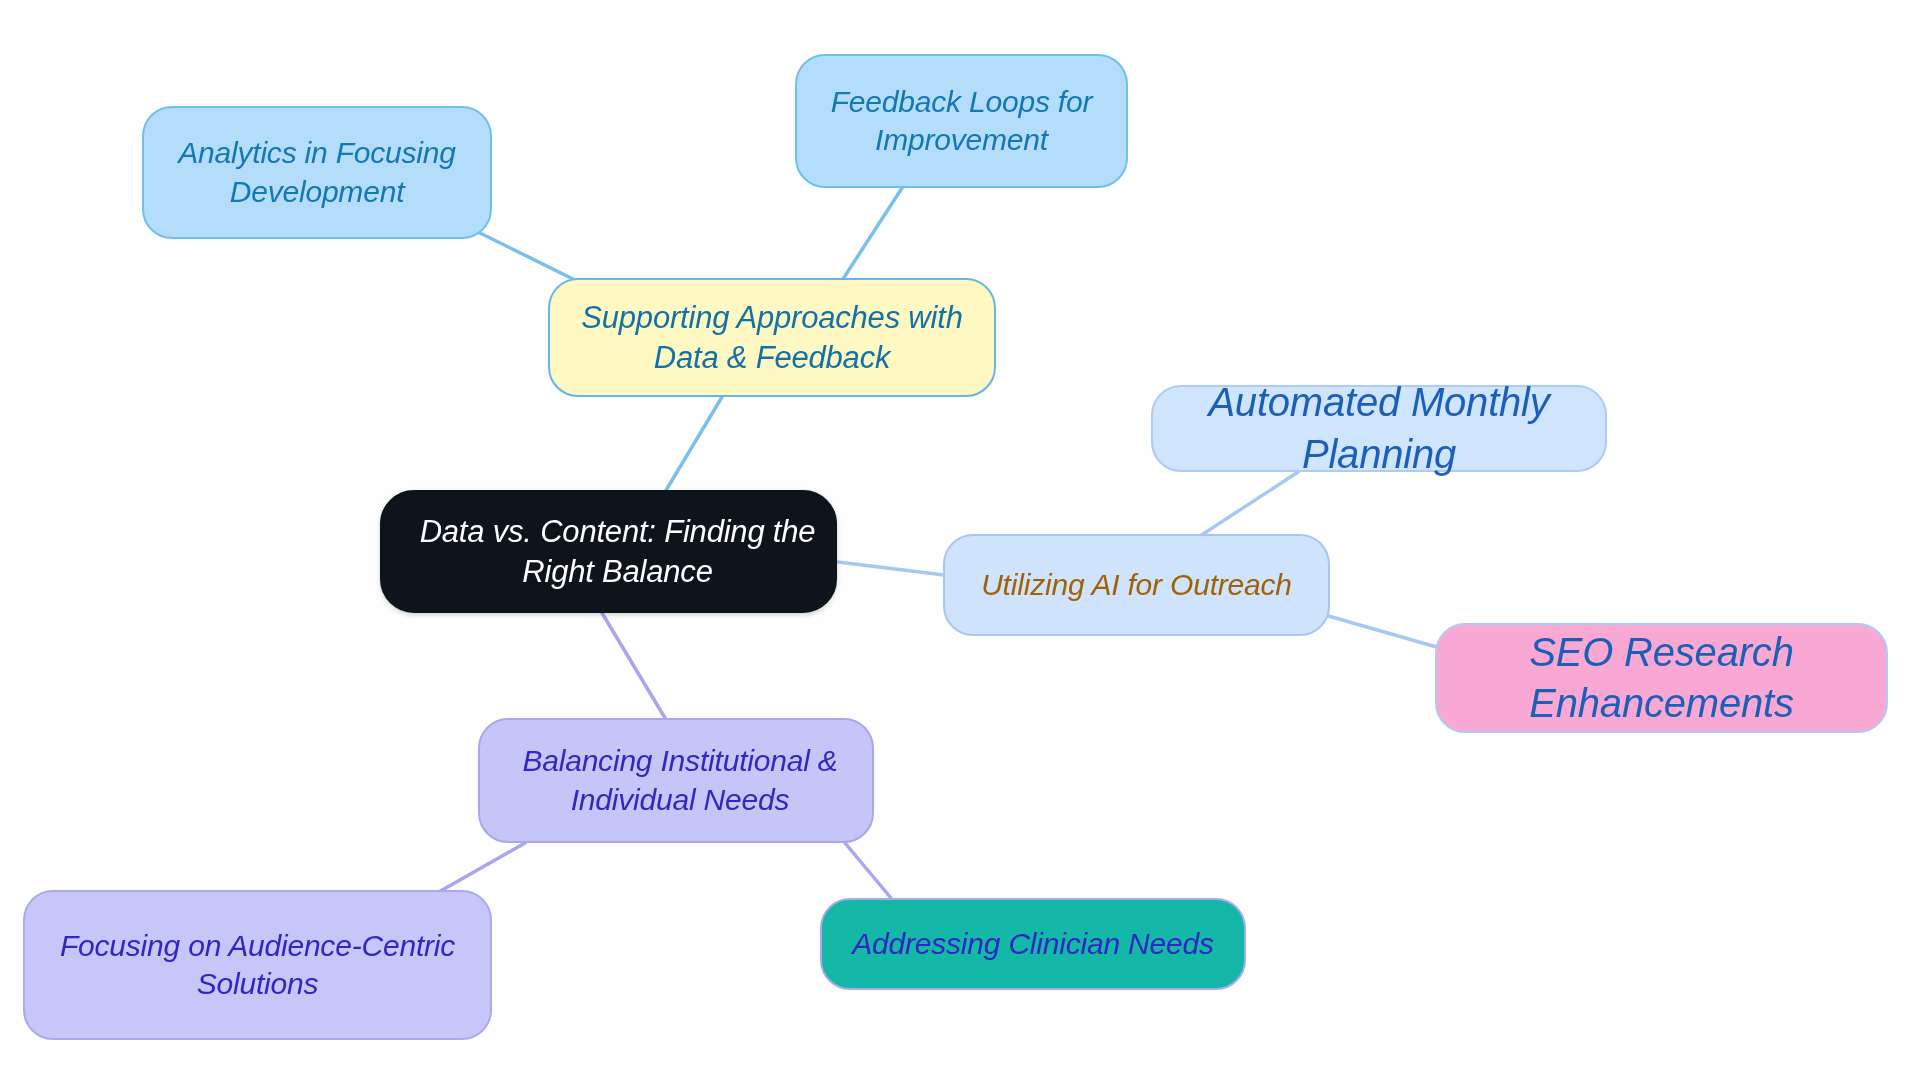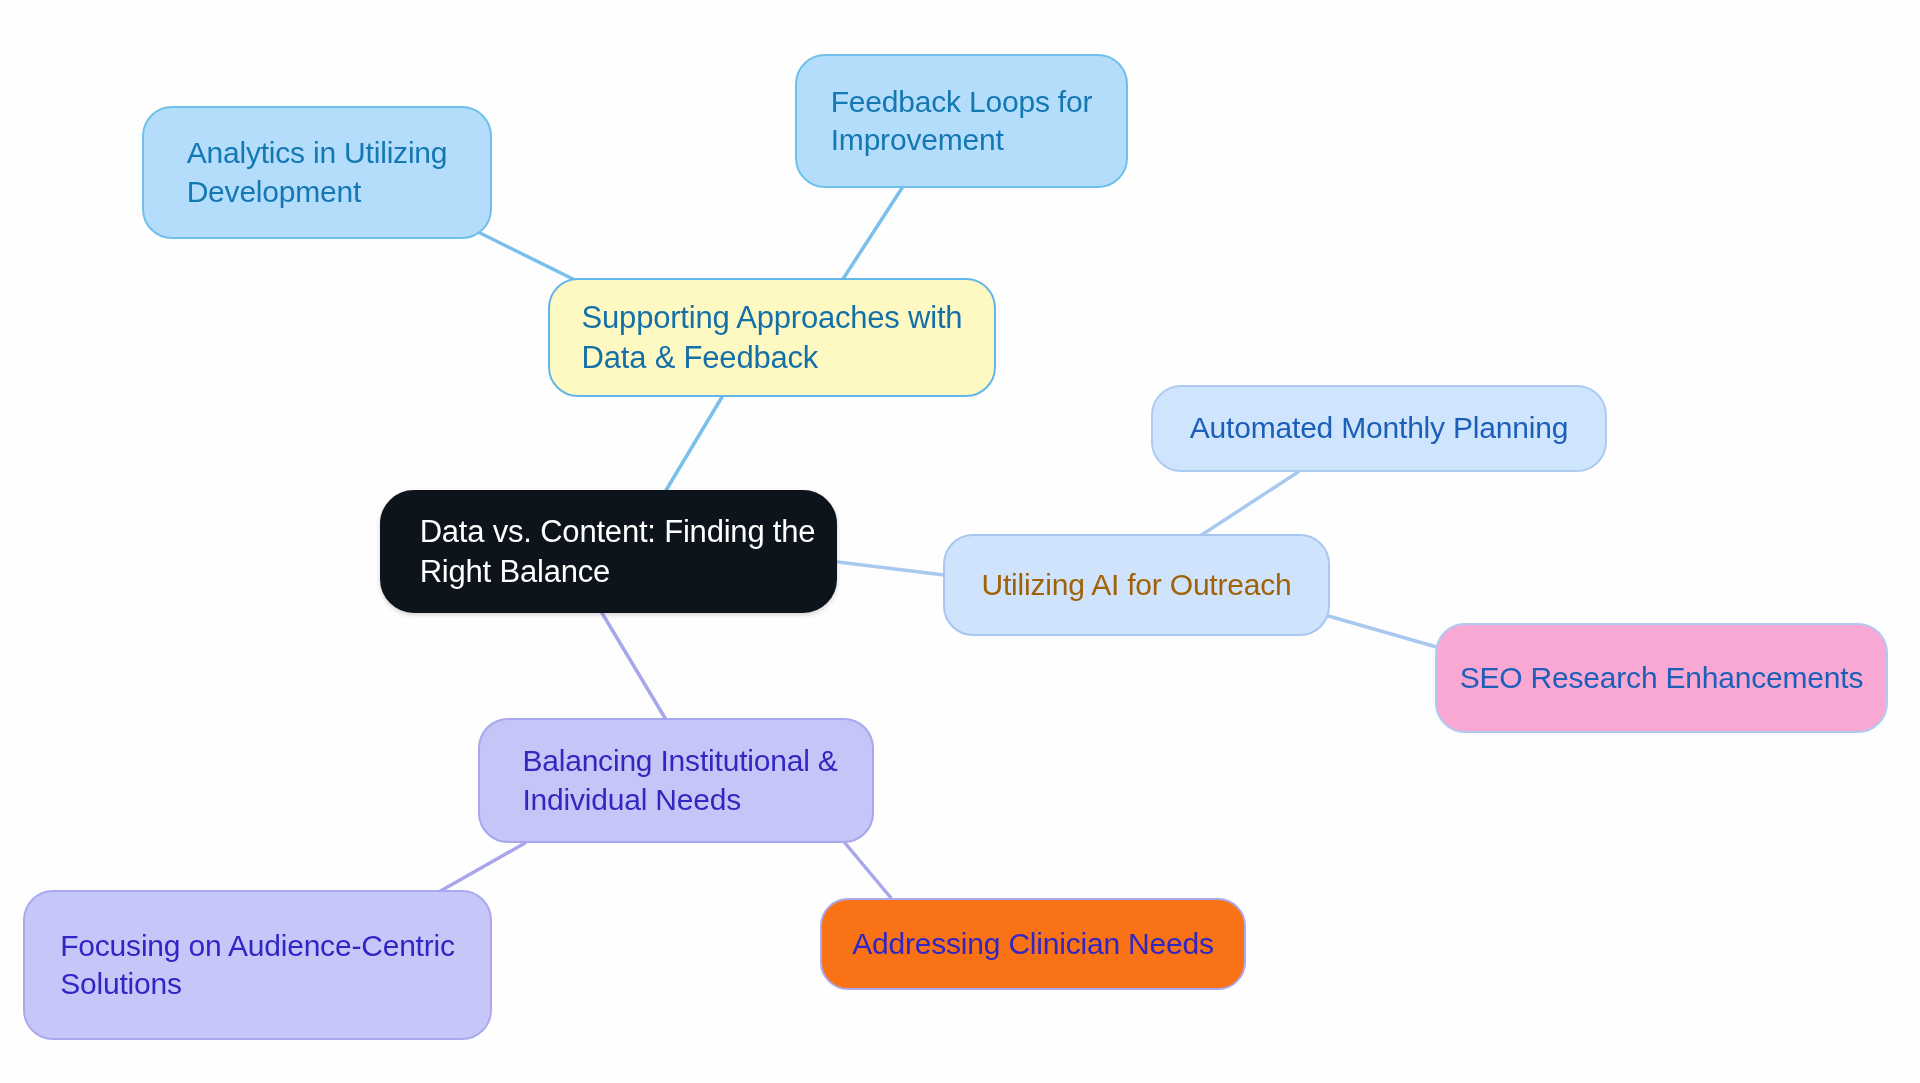--- a/index.html
+++ b/index.html
@@ -27,27 +27,29 @@
     width: 1920px;
     height: 1083px;
     pointer-events: none;
   }
   .node {
     position: absolute;
     box-sizing: border-box;
     display: flex;
     align-items: center;
     justify-content: center;
+    text-align: center;
     border-radius: 30px;
     border-style: solid;
     border-width: 2px;
     line-height: 1.28;
     white-space: pre-line;
     padding: 6px 18px;
     letter-spacing: -0.2px;
+    font-style: italic;
   }
   .node-root {
     background: #0d141c;
     border-color: #0d141c;
     color: #ffffff;
     font-size: 31px;
     border-radius: 34px;
     box-shadow: 0 2px 5px rgba(0,0,0,0.18);
     padding-left: 36px;
   }
@@ -66,21 +68,21 @@
   .node-periwinkle-branch {
     background: #cfe3fc;
     border-color: #a8c6ef;
     color: #1d5fb5;
     font-size: 30px;
   }
   .node-periwinkle-leaf {
     background: #cfe4fd;
     border-color: #afcbf1;
     color: #1c5fb8;
-    font-size: 30px;
+    font-size: 40px;
   }
   .node-lavender-branch {
     background: #c5c5f7;
     border-color: #a8a6ec;
     color: #3228c0;
     font-size: 30px;
     padding-left: 26px;
   }
   .node-lavender-leaf {
     background: #c6c6f8;
@@ -100,21 +102,21 @@
       <line x1="843" y1="279" x2="902" y2="188" stroke="#7bc0ea" stroke-width="3.5" stroke-linecap="round"></line>
       <line x1="838" y1="562" x2="944" y2="575" stroke="#a8c9ef" stroke-width="3.5" stroke-linecap="round"></line>
       <line x1="1200" y1="536" x2="1298" y2="472" stroke="#a8c9ef" stroke-width="3.5" stroke-linecap="round"></line>
       <line x1="1325" y1="615" x2="1440" y2="648" stroke="#a8c9ef" stroke-width="3.5" stroke-linecap="round"></line>
       <line x1="602" y1="613" x2="665" y2="718" stroke="#a8a6ec" stroke-width="3.5" stroke-linecap="round"></line>
       <line x1="525" y1="843" x2="437" y2="893" stroke="#a8a6ec" stroke-width="3.5" stroke-linecap="round"></line>
       <line x1="845" y1="843" x2="891" y2="898" stroke="#a8a6ec" stroke-width="3.5" stroke-linecap="round"></line>
     </svg>
 
   <div class="node node-blue-leaf" style="left: 142px; top: 106px; width: 350px; height: 133px; background: rgb(179, 221, 251); color: rgb(19, 120, 179);">
-    <span>Analytics in Utilizing
+    <span>Analytics in Focusing
 Development</span>
   </div>
 
   <div class="node node-blue-leaf" style="left: 795px; top: 54px; width: 333px; height: 134px; background: rgb(179, 221, 251); color: rgb(19, 120, 179);">
     <span>Feedback Loops for
 Improvement</span>
   </div>
 
   <div class="node node-blue-branch" style="left: 548px; top: 278px; width: 448px; height: 119px; background: #fef9c3; color: rgb(20, 112, 168);">
     <span>Supporting Approaches with
@@ -141,17 +143,17 @@
   <div class="node node-lavender-branch" style="left: 478px; top: 718px; width: 396px; height: 125px; background: rgb(197, 197, 247); color: rgb(50, 40, 192);">
     <span>Balancing Institutional &amp;
 Individual Needs</span>
   </div>
 
   <div class="node node-lavender-leaf" style="left: 23px; top: 890px; width: 469px; height: 150px; background: rgb(198, 198, 248); color: rgb(48, 38, 196);">
     <span>Focusing on Audience-Centric
 Solutions</span>
   </div>
 
-  <div class="node node-lavender-leaf" style="left: 820px; top: 898px; width: 426px; height: 92px; background: #f97316; color: rgb(48, 38, 196); border-radius: 28px;">
+  <div class="node node-lavender-leaf" style="left: 820px; top: 898px; width: 426px; height: 92px; background: #14b8a6; color: rgb(48, 38, 196);">
     <span>Addressing Clinician Needs</span>
   </div>
 
 </div>
 
 </body></html>

